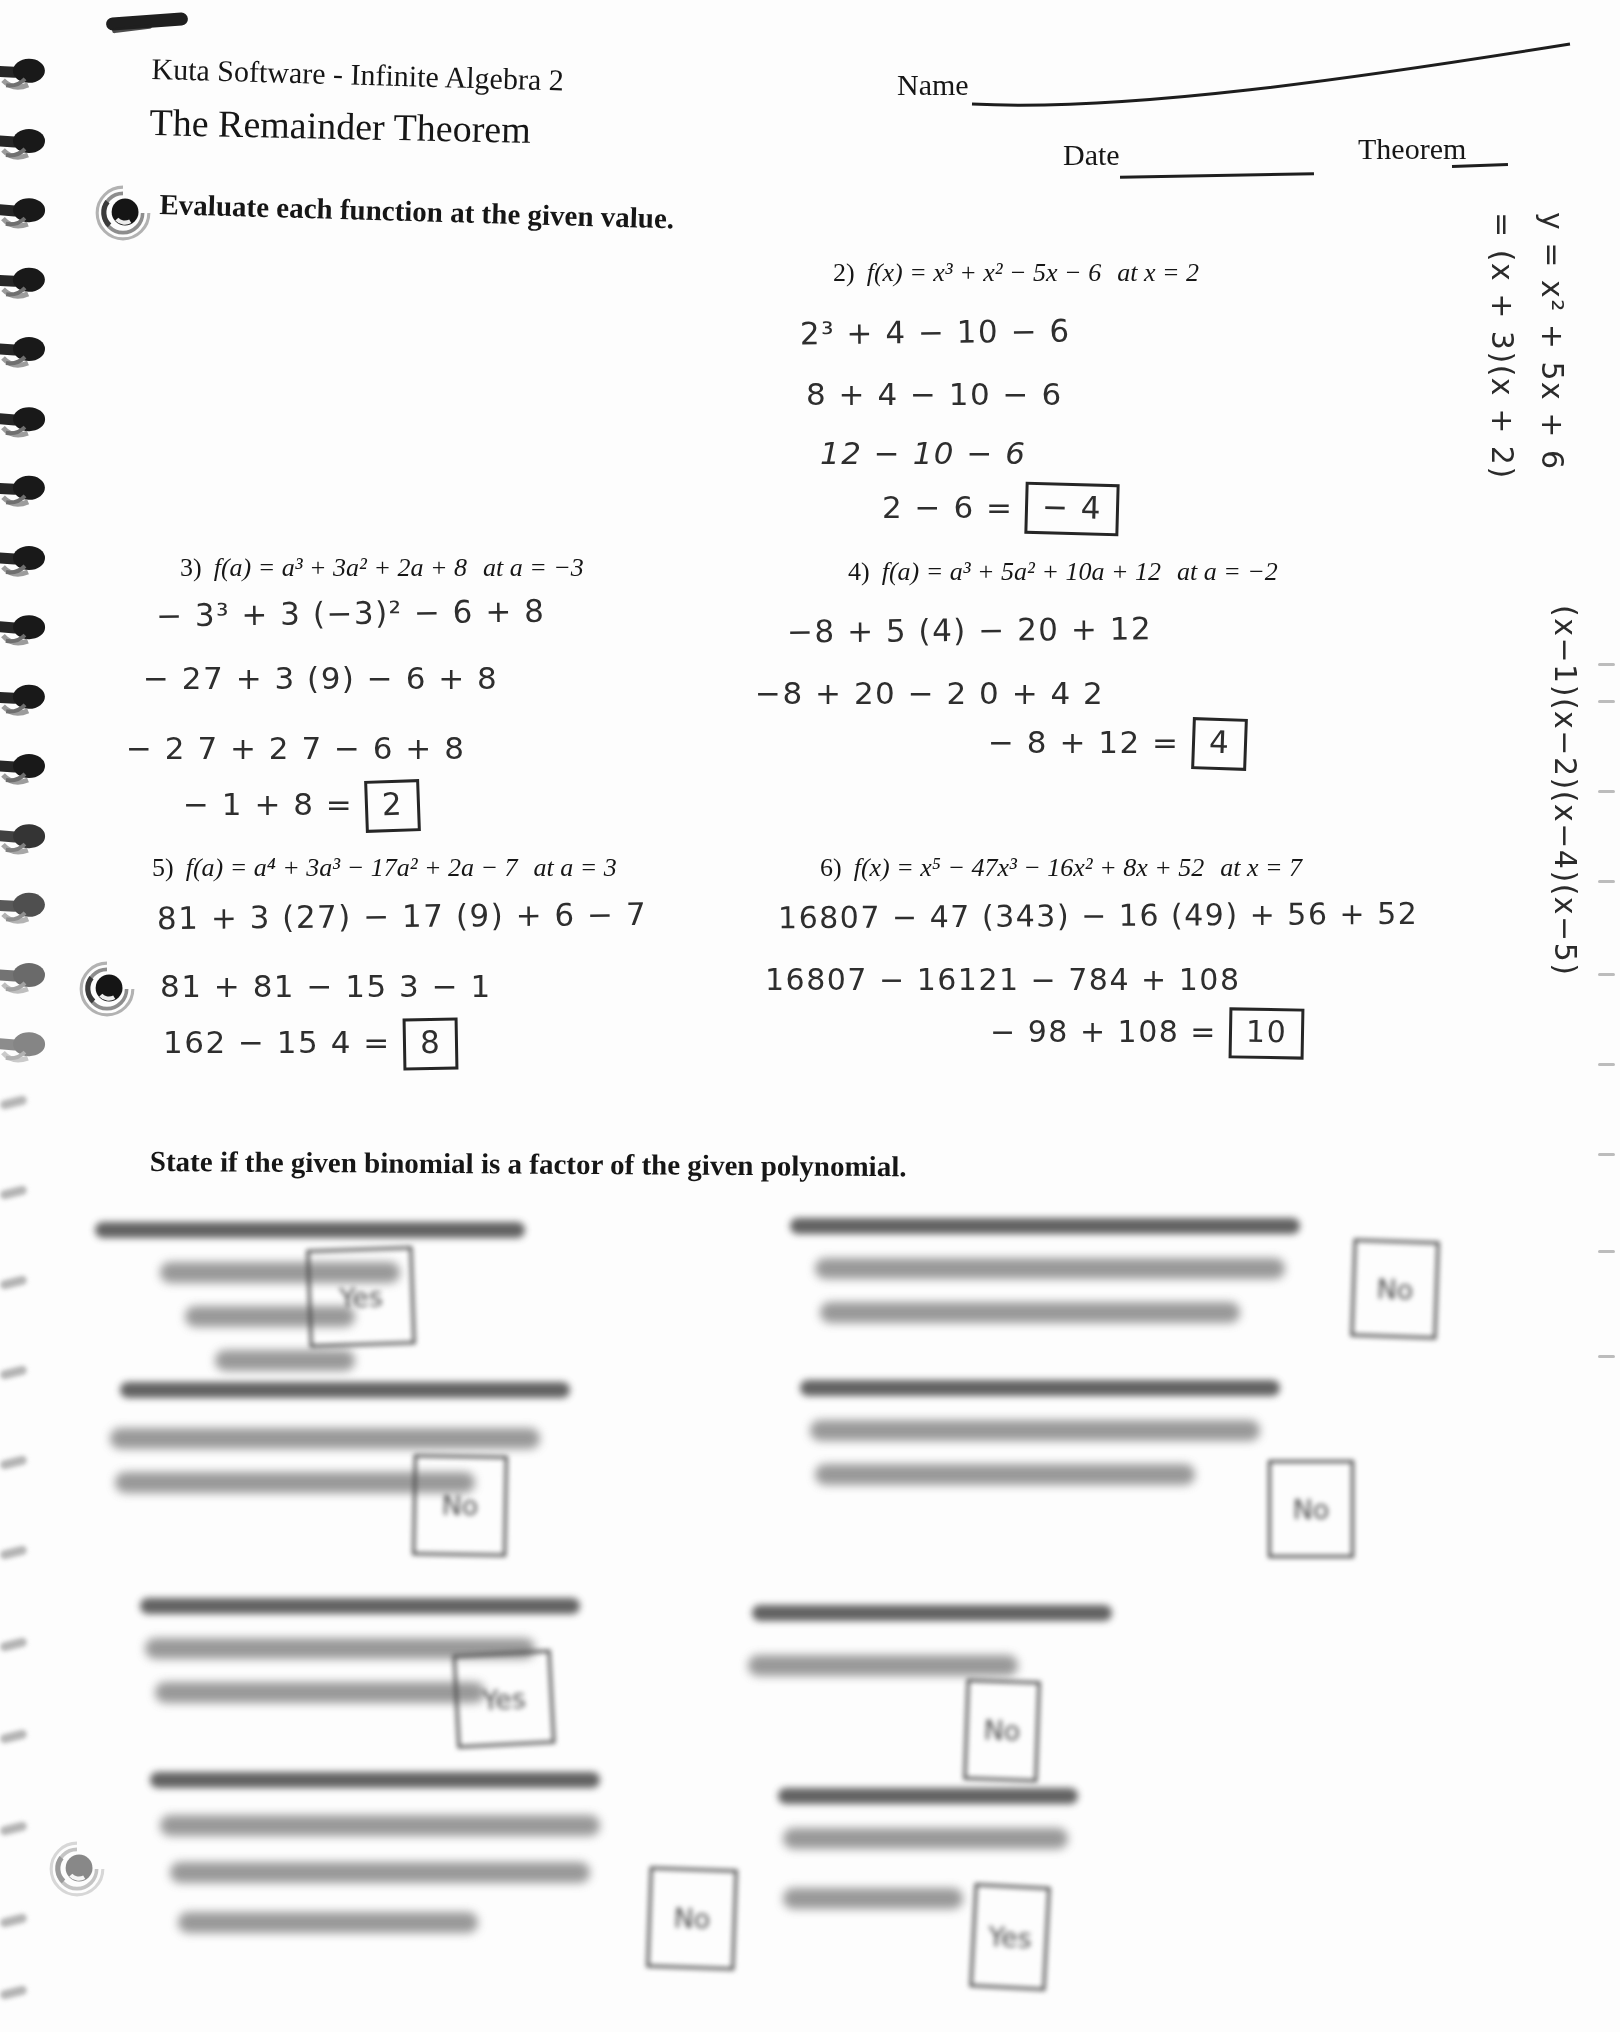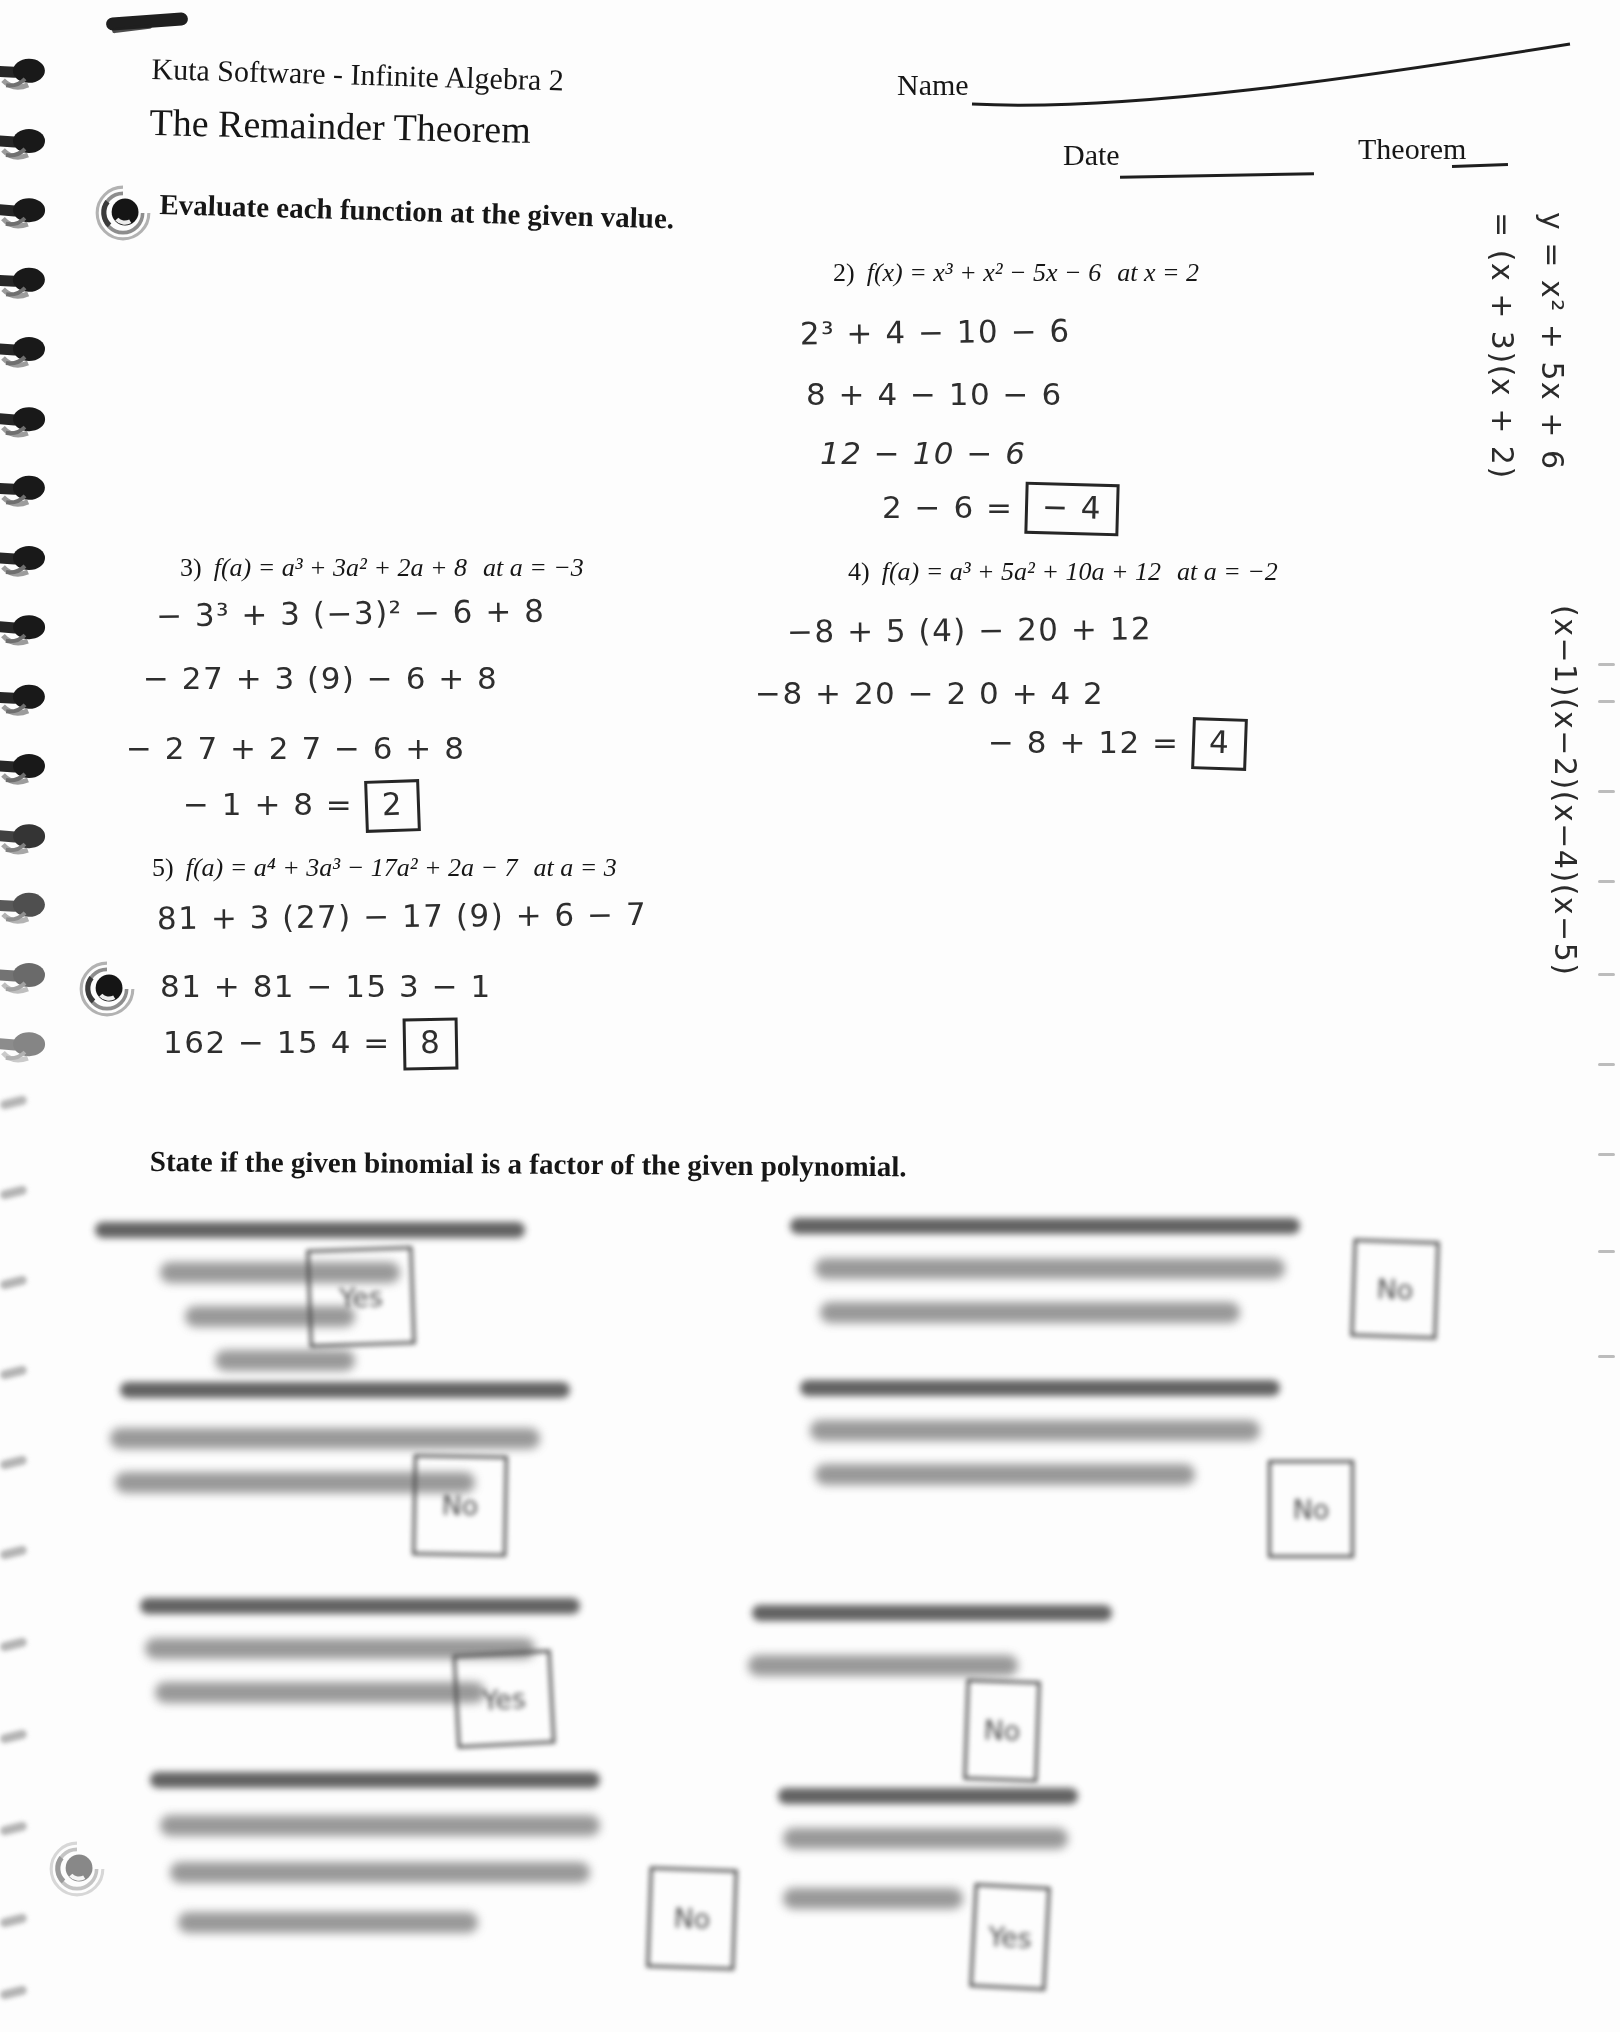--- a/index.html
+++ b/index.html
@@ -95,20 +95,30 @@
     <div class="abs print stmt" style="left:37px;top:3px;">
       <span class="num">5)</span><span class="expr">f(a) = a⁴ + 3a³ − 17a² + 2a − 7</span><span class="at">at a = 3</span>
     </div>
     <div class="abs hand wline" style="left:42px;top:48px;transform:rotate(-.5deg);">81 + 3 (27) − 17 (9) + 6 − 7</div>
     <div class="abs hand wline" style="left:45px;top:118px;">81 + 81 − 15 3 − 1</div>
     <div class="abs hand wline" style="left:48px;top:168px;">
       <span>162 − 15 4  =</span><span class="ansbox" style="transform:rotate(-1deg);">8</span>
     </div>
   </div>
 
+  <div class="abs" style="left:750px;top:850px;width:660px;height:240px;">
+    <div class="abs print stmt" style="left:70px;top:3px;">
+      <span class="num">6)</span><span class="expr">f(x) = x⁵ − 47x³ − 16x² + 8x + 52</span><span class="at">at x = 7</span>
+    </div>
+    <div class="abs hand small-hand" style="left:28px;top:48px;transform:rotate(-.4deg);">16807 − 47 (343) − 16 (49) + 56 + 52</div>
+    <div class="abs hand small-hand" style="left:15px;top:112px;">16807 − 16121 −  784 + 108</div>
+    <div class="abs hand small-hand" style="left:240px;top:158px;">
+      <span>− 98 + 108  =</span><span class="ansbox" style="transform:rotate(1deg);">10</span>
+    </div>
+  </div>
 
   <div class="abs rot90" style="left:1577px;top:212px;width:360px;">
     <div class="hand mnote" style="line-height:50px;">y = x² + 5x + 6</div>
     <div class="hand mnote" style="line-height:50px;">= (x + 3)(x + 2)</div>
   </div>
   <div class="abs rot90" style="left:1583px;top:605px;width:520px;">
     <div class="hand mnote">(x−1)(x−2)(x−4)(x−5)</div>
   </div>
 
   <div class="abs print heading" style="left:150px;top:1145px;transform:rotate(.4deg);">State if the given binomial is a factor of the given polynomial.</div>

